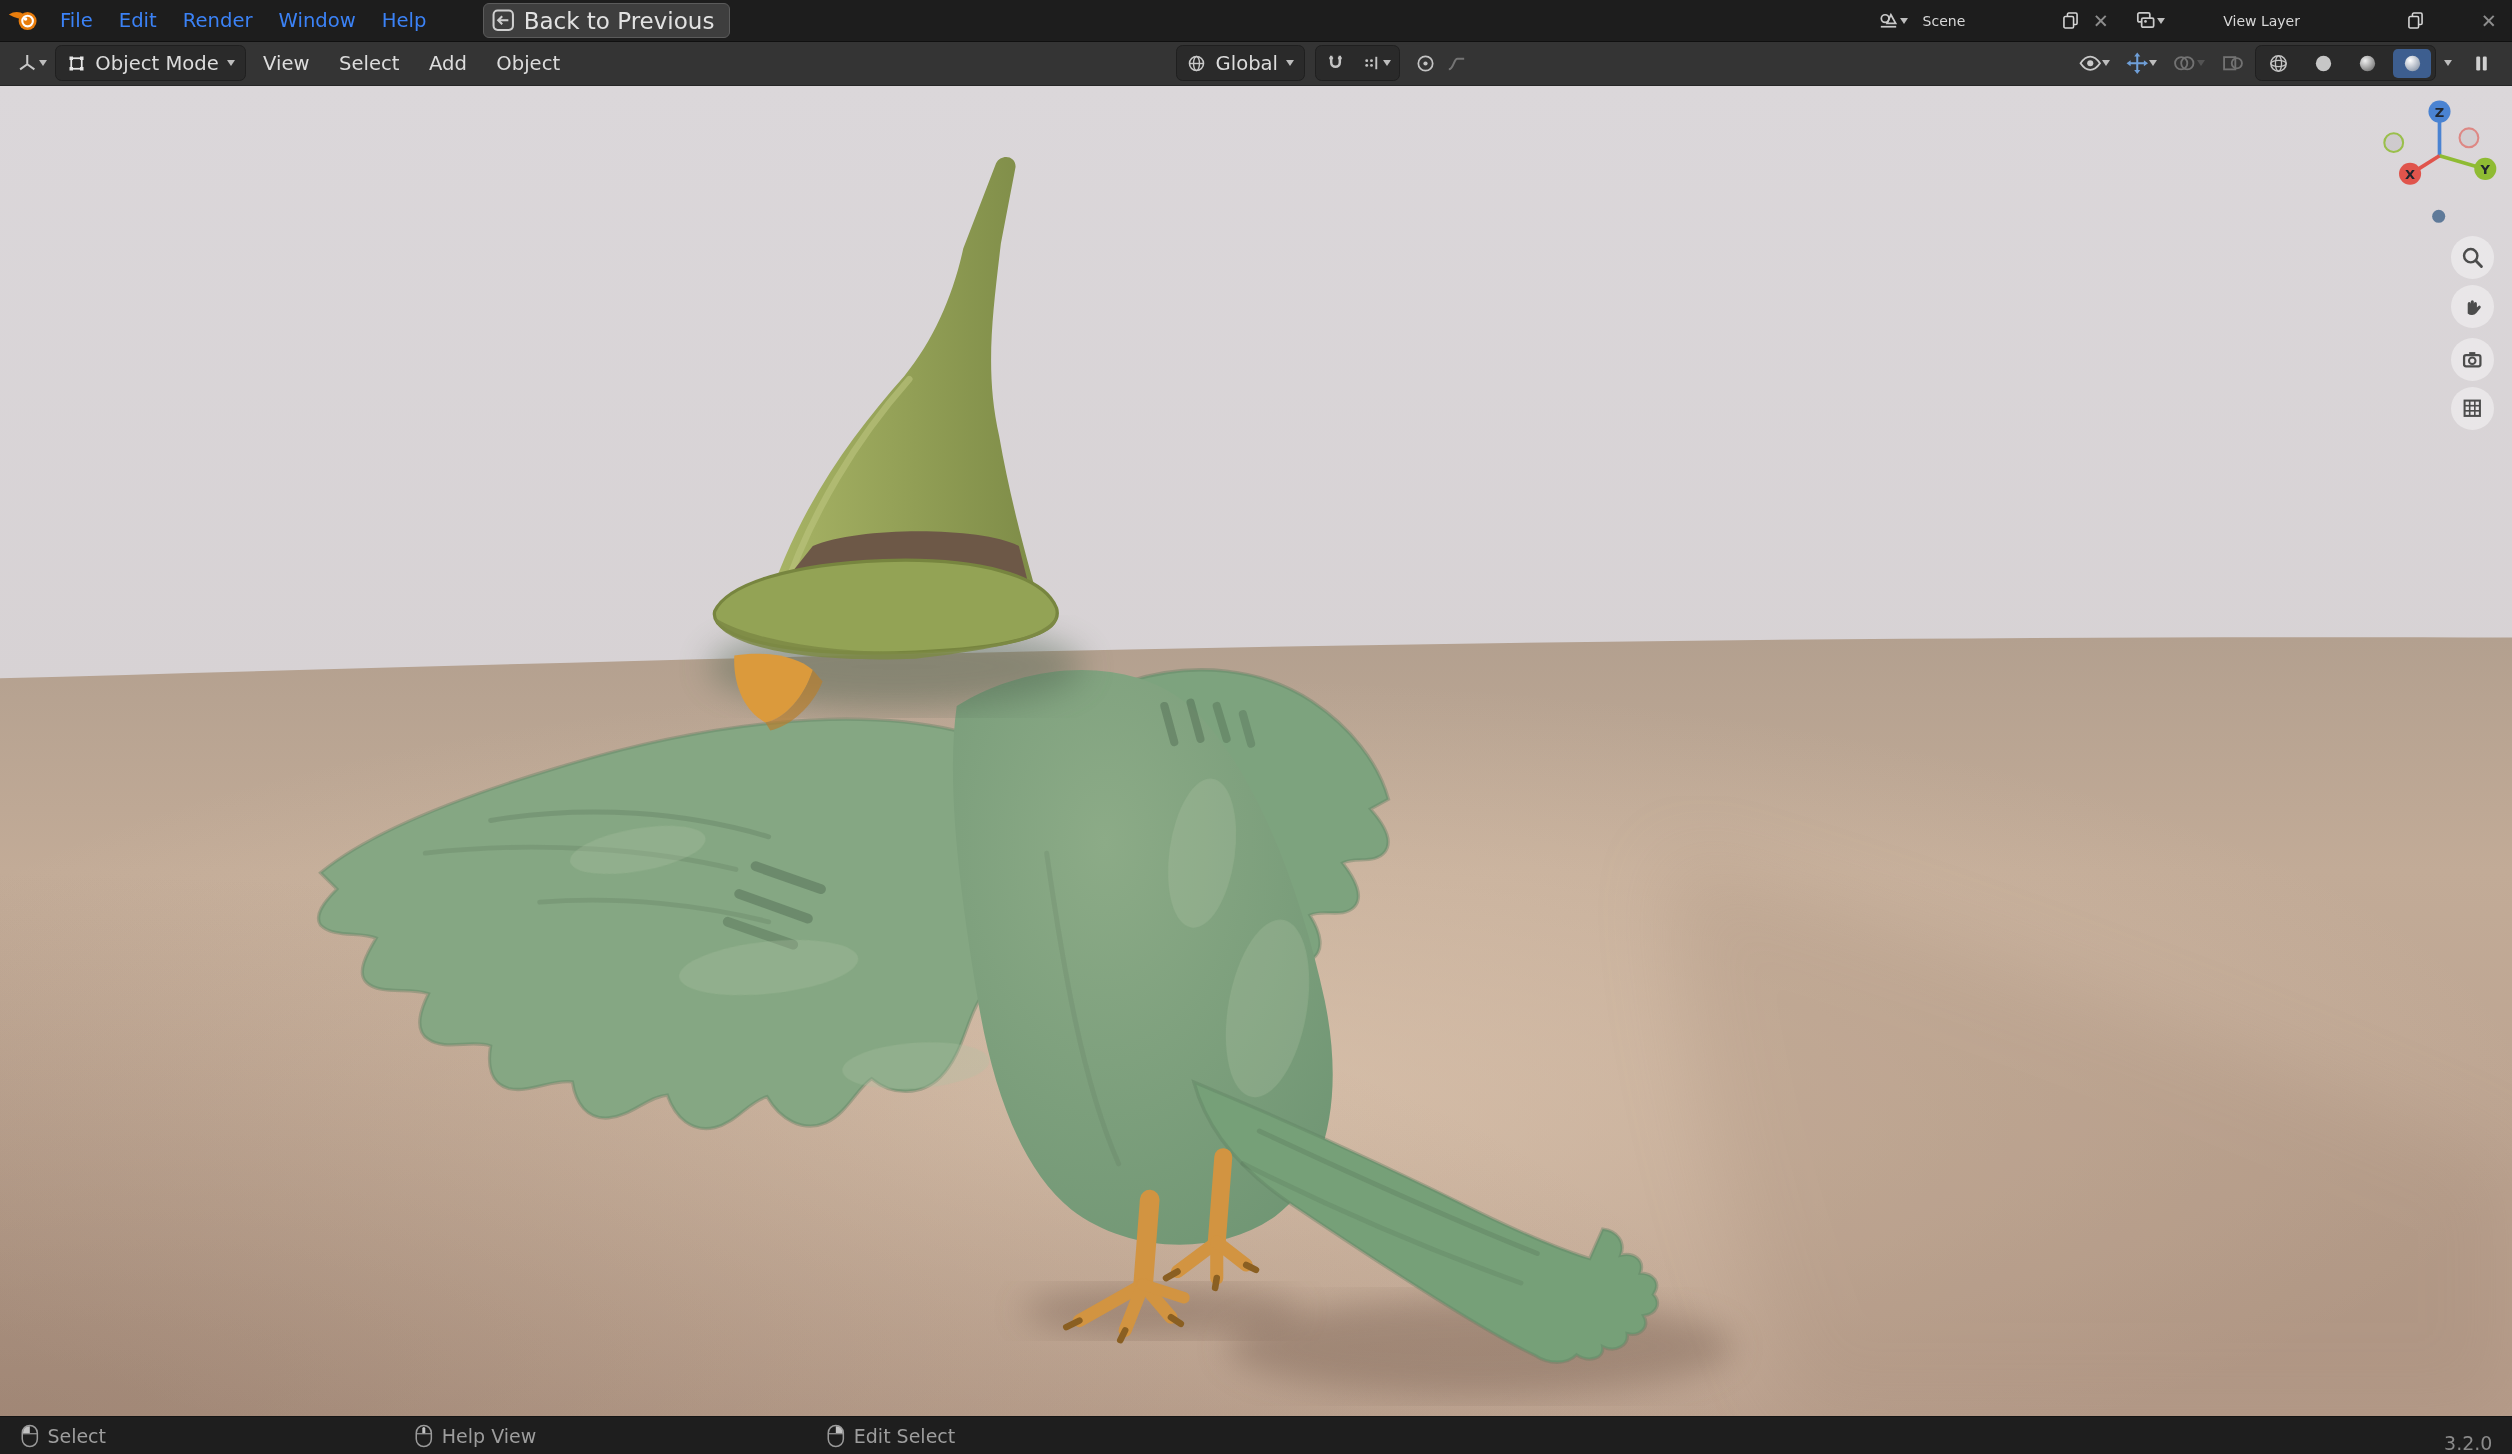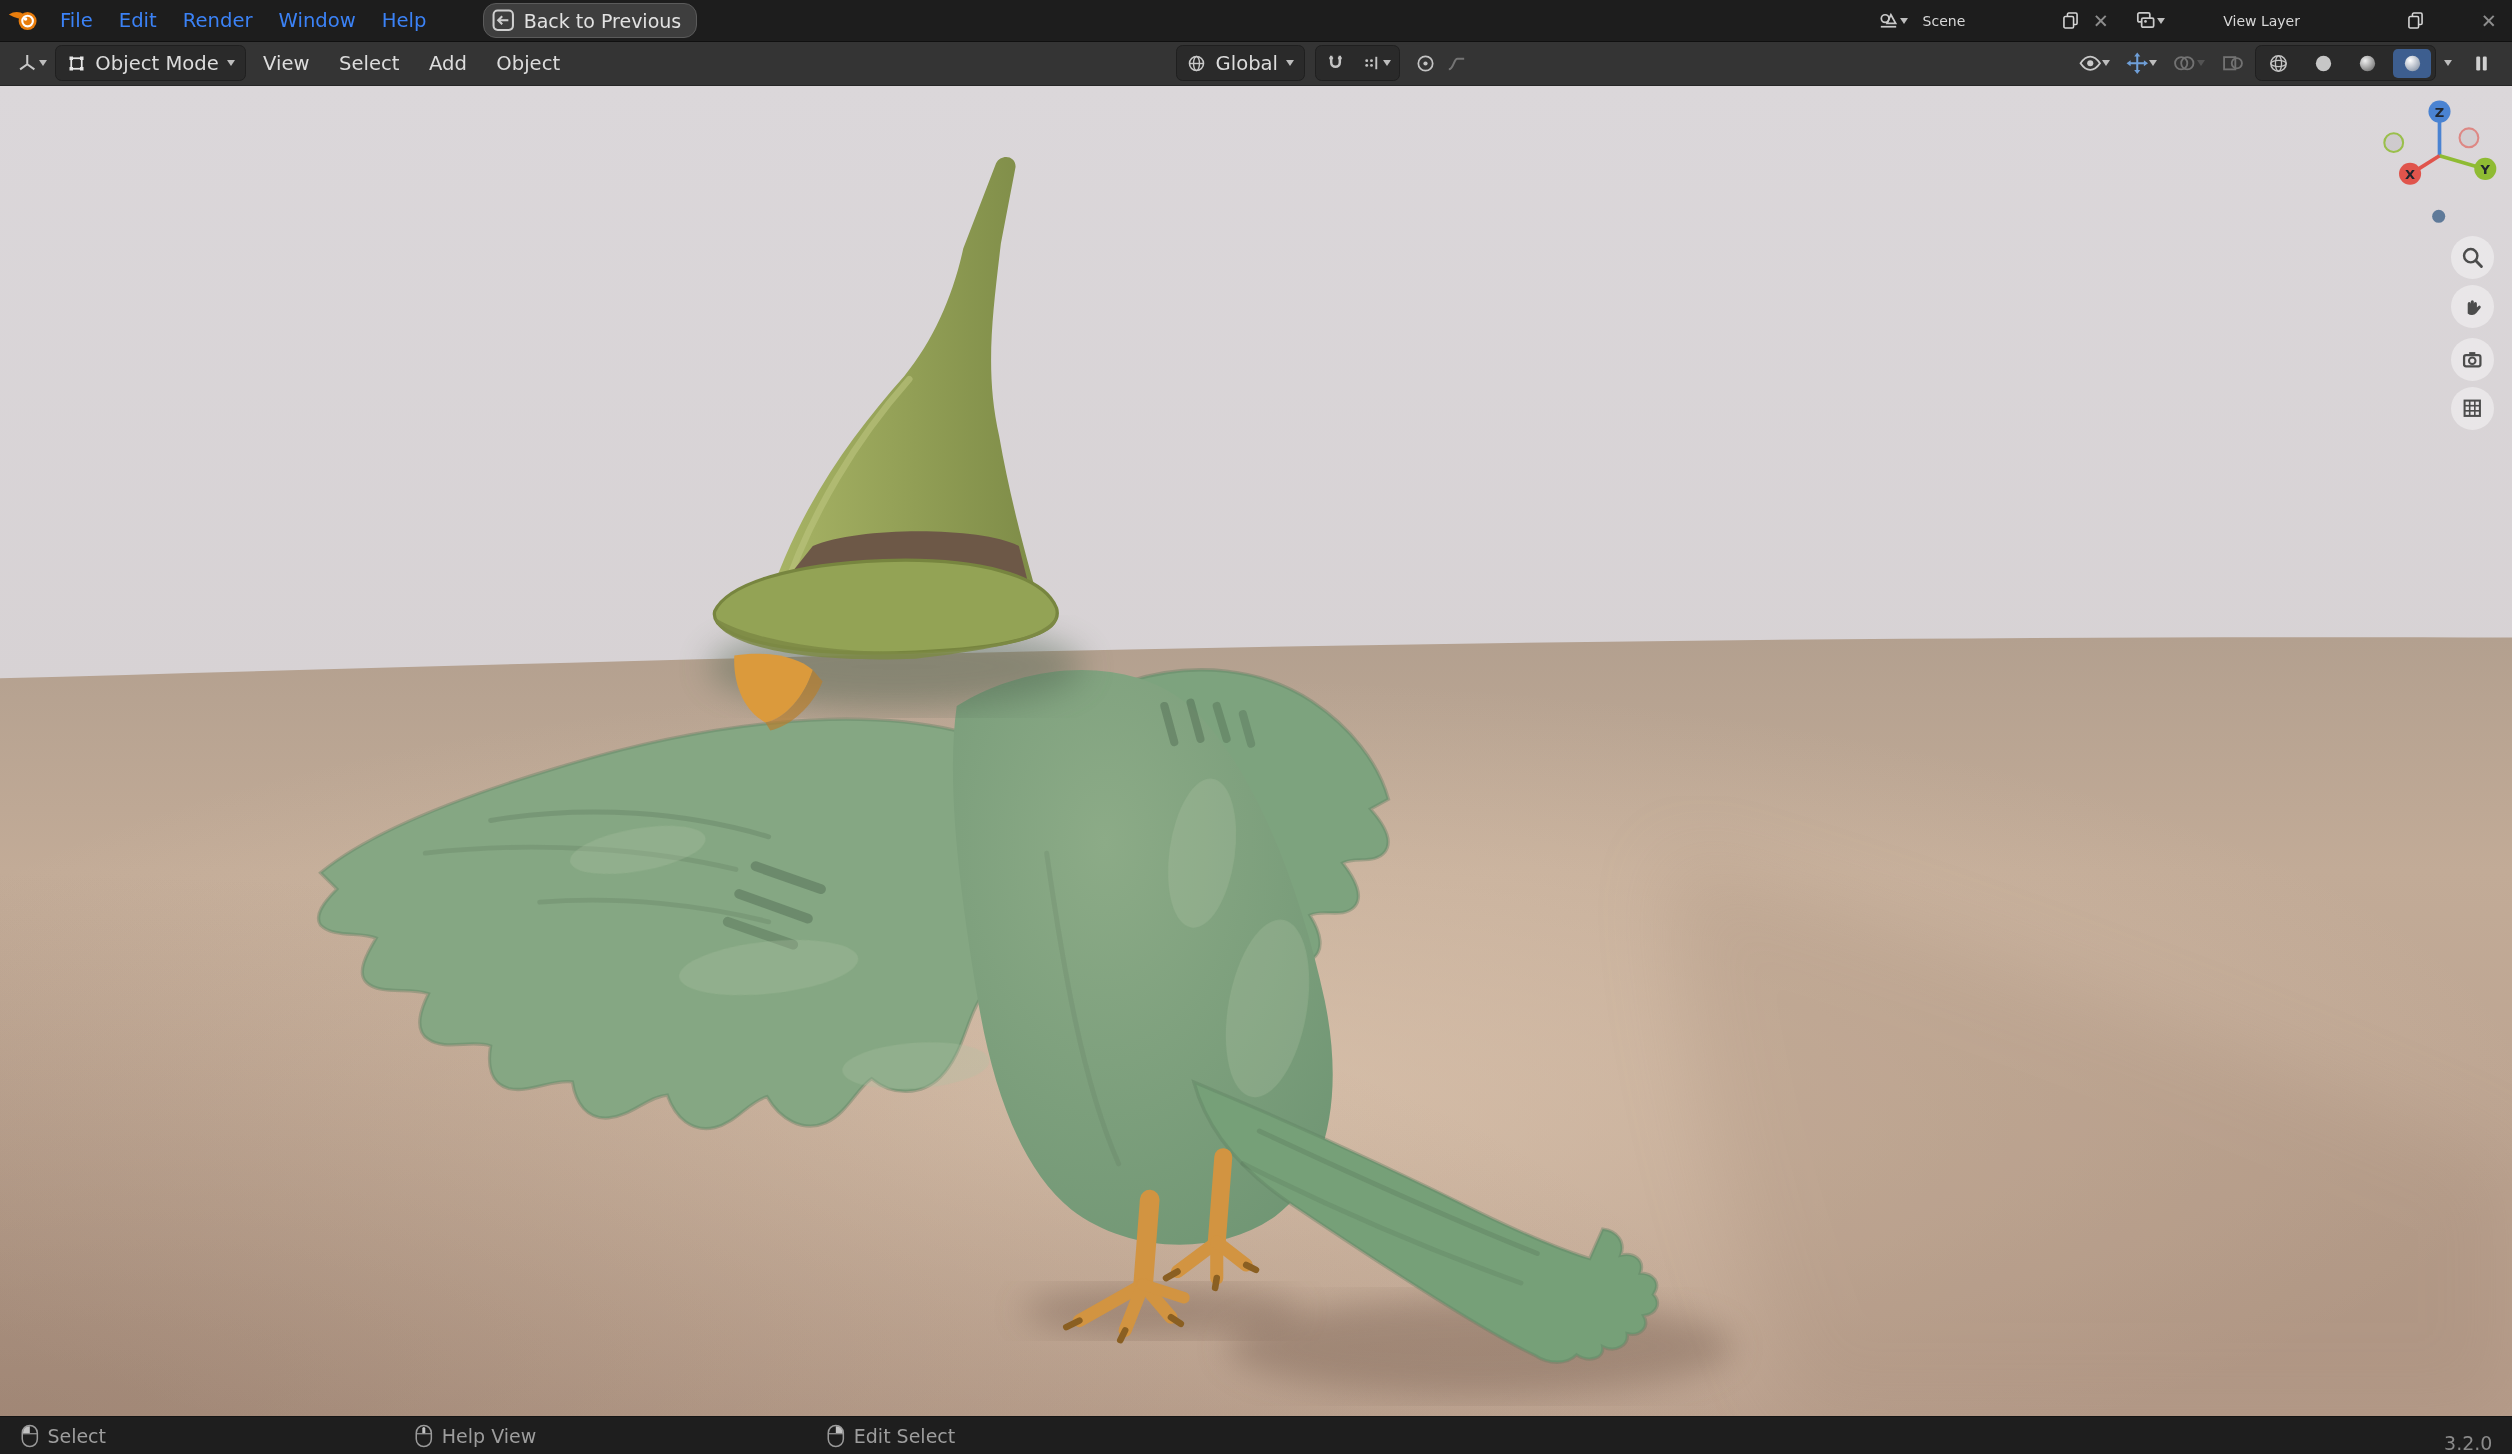--- a/index.html
+++ b/index.html
@@ -4,22 +4,22 @@
 <style>
   html,body{margin:0;padding:0;overflow:hidden;background:#1c1c1c;}
   body{width:2512px;height:1455px;position:relative;font-family:"DejaVu Sans","Liberation Sans",sans-serif;
        -webkit-font-smoothing:antialiased;}
 
   
   #topbar{position:absolute;top:0;left:0;right:0;height:41px;background:#1d1d1d;
           border-bottom:0.8px solid #101010;display:flex;align-items:center;z-index:30;}
   .logo-wrap{width:47px;display:flex;align-items:center;justify-content:center;height:100%;}
   .menu-item{padding:0 13px;height:100%;display:flex;align-items:center;color:#3b82f6;font-size:19.6px;cursor:default;}
-  .back-btn{margin-left:44px;height:33px;background:#3e3e3e;border:0.8px solid #5b5b5b;border-radius:13px;
-            display:flex;align-items:center;gap:8.2px;padding:0 14.7px 0 6.5px;color:#e2e2e2;font-size:19px;}
+  .back-btn{margin-left:44px;height:33px;background:#3e3e3e;border:0.8px solid #5b5b5b;border-radius:6px;
+            display:flex;align-items:center;gap:8.2px;padding:0 14.7px 0 6.5px;color:#e2e2e2;font-size:23px;}
   .topbar-right{margin-left:auto;display:flex;align-items:center;gap:4.9px;padding-right:9.8px;}
   .id-block{display:flex;align-items:center;gap:3.3px;}
   .id-name{color:#d8d8d8;font-size:14px;padding:0 8.2px;min-width:123px;}
   .icon-btn{display:flex;align-items:center;justify-content:center;padding:3.3px;border-radius:4.9px;}
   .chev{width:0;height:0;border-left:4.9px solid transparent;border-right:4.9px solid transparent;
         border-top:6.5px solid #bdbdbd;display:inline-block;}
   .chev.dim{border-top-color:#7a7a7a;}
 
   
   #vheader{position:absolute;top:41px;left:0;right:0;height:44px;background:#343434;

